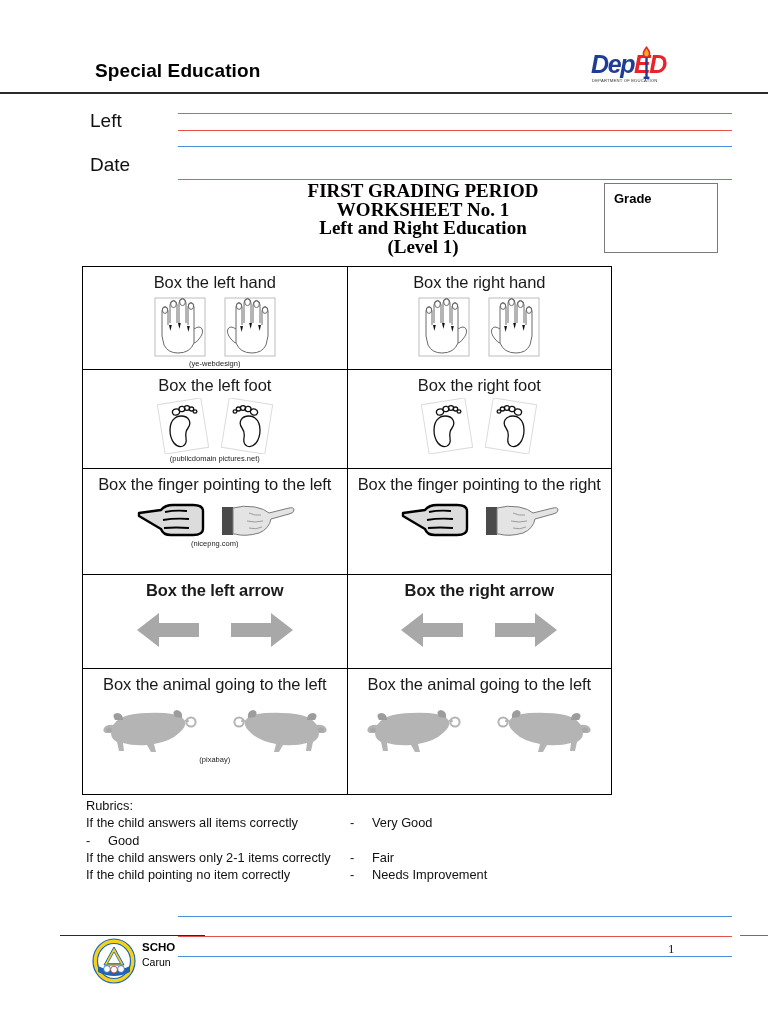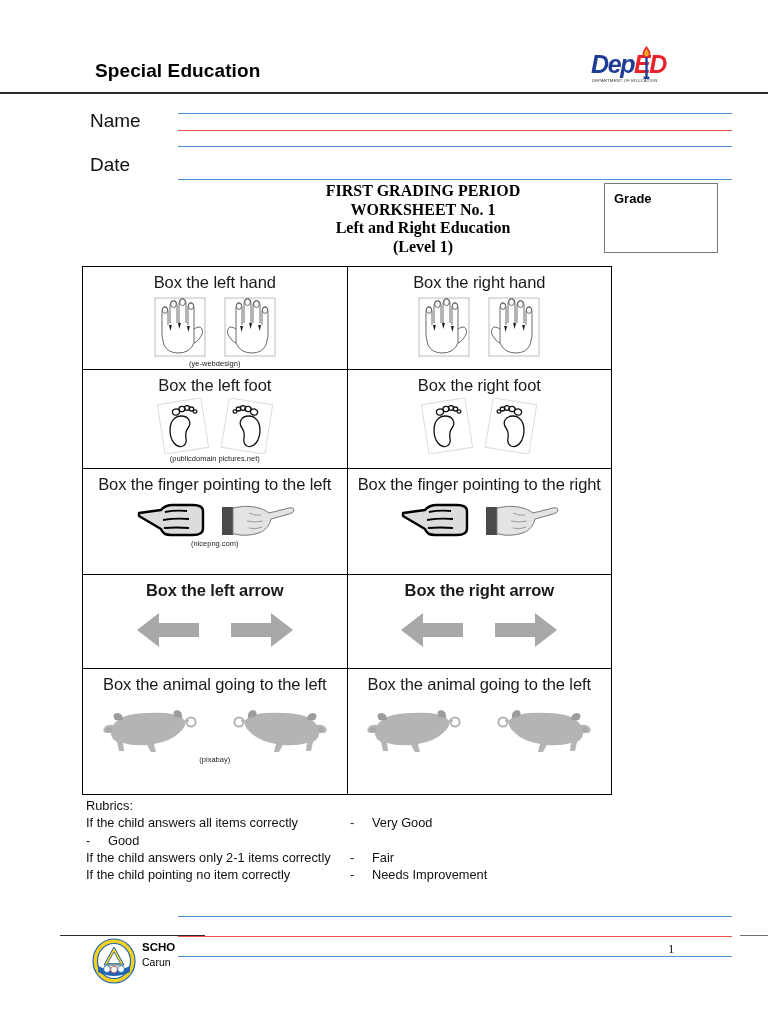--- a/index.html
+++ b/index.html
@@ -80,21 +80,21 @@
   .rule-red  { border-top: 1.6px solid #e8504a; }
 
   
   .title-block {
     position: absolute;
     left: 258px; top: 182px;
     width: 330px;
     text-align: center;
     font-family: "Liberation Serif", serif;
     font-weight: bold;
-    font-size: 16px;
+    font-size: 19px;
     line-height: 18.5px;
   }
   .grade-box {
     position: absolute;
     left: 604px; top: 183px;
     width: 114px; height: 70px;
     border: 1.5px solid #7a7a7a;
     box-sizing: border-box;
   }
   .grade-box-label {
@@ -226,21 +226,21 @@
       <path d="M6.5 2.6 C7.7 4.6 8.8 6 8.8 7.7 C8.8 9.3 7.8 10.3 6.5 10.3 C5.2 10.3 4.2 9.3 4.2 7.7 C4.2 6 5.3 4.6 6.5 2.6 Z" fill="#f7a823"></path>
       <rect x="5.3" y="11.4" width="2.4" height="20" fill="#1f3c96"></rect>
       <rect x="3.6" y="30.6" width="5.8" height="2.4" fill="#1f3c96"></rect>
     </svg>
     <div class="deped-sub">DEPARTMENT OF EDUCATION</div>
   </div>
 
   <div class="header-rule"></div>
 </div>
 
-<div class="field-label label-name">Name</div>
+<div class="field-label label-name">Left</div>
 <div class="field-label label-date">Date</div>
 
 <div class="rule rule-blue" style="left:178px; top:113px; width:554px;"></div>
 <div class="rule rule-red" style="left:178px; top:130px; width:554px;"></div>
 <div class="rule rule-blue" style="left:178px; top:146px; width:554px;"></div>
 <div class="rule rule-blue" style="left:178px; top:179px; width:554px;"></div>
 
 <div class="title-block">
   <div>FIRST GRADING PERIOD</div>
   <div>WORKSHEET No. 1</div>

